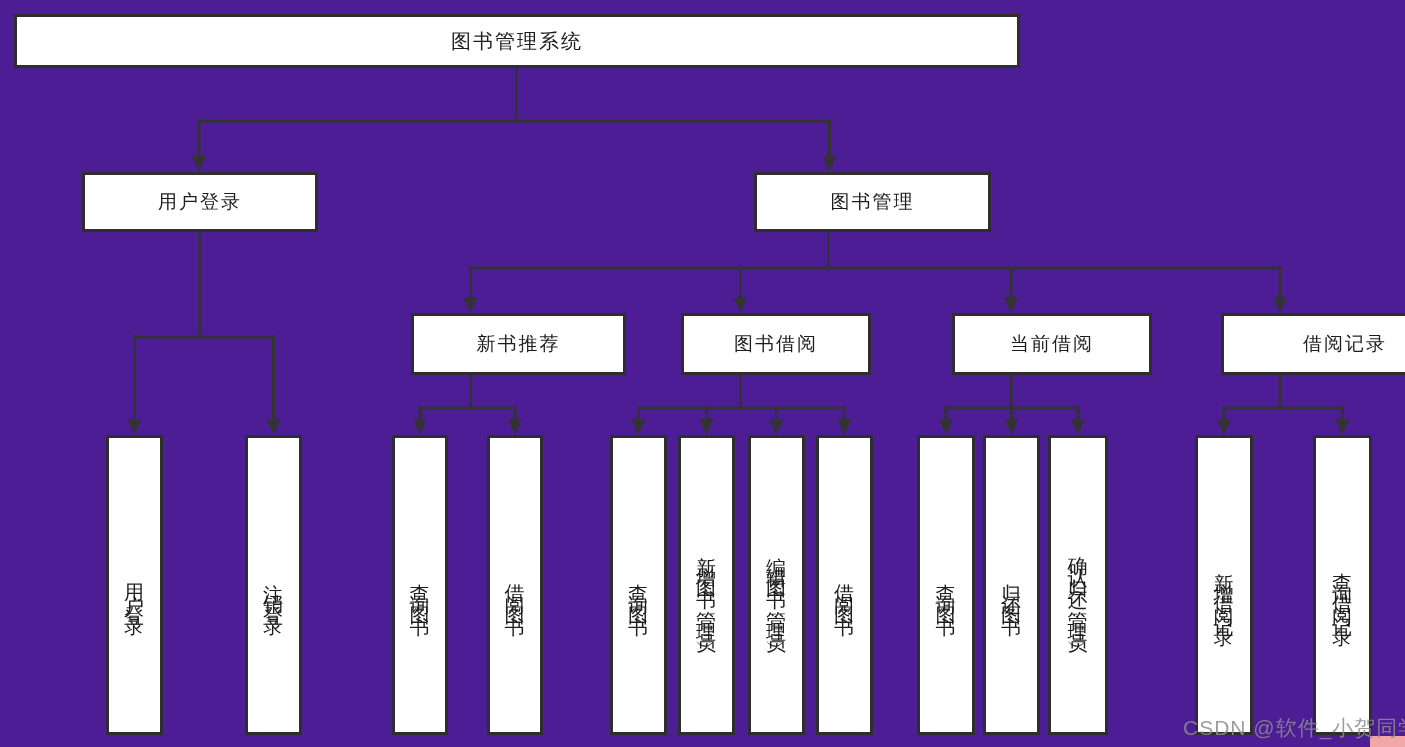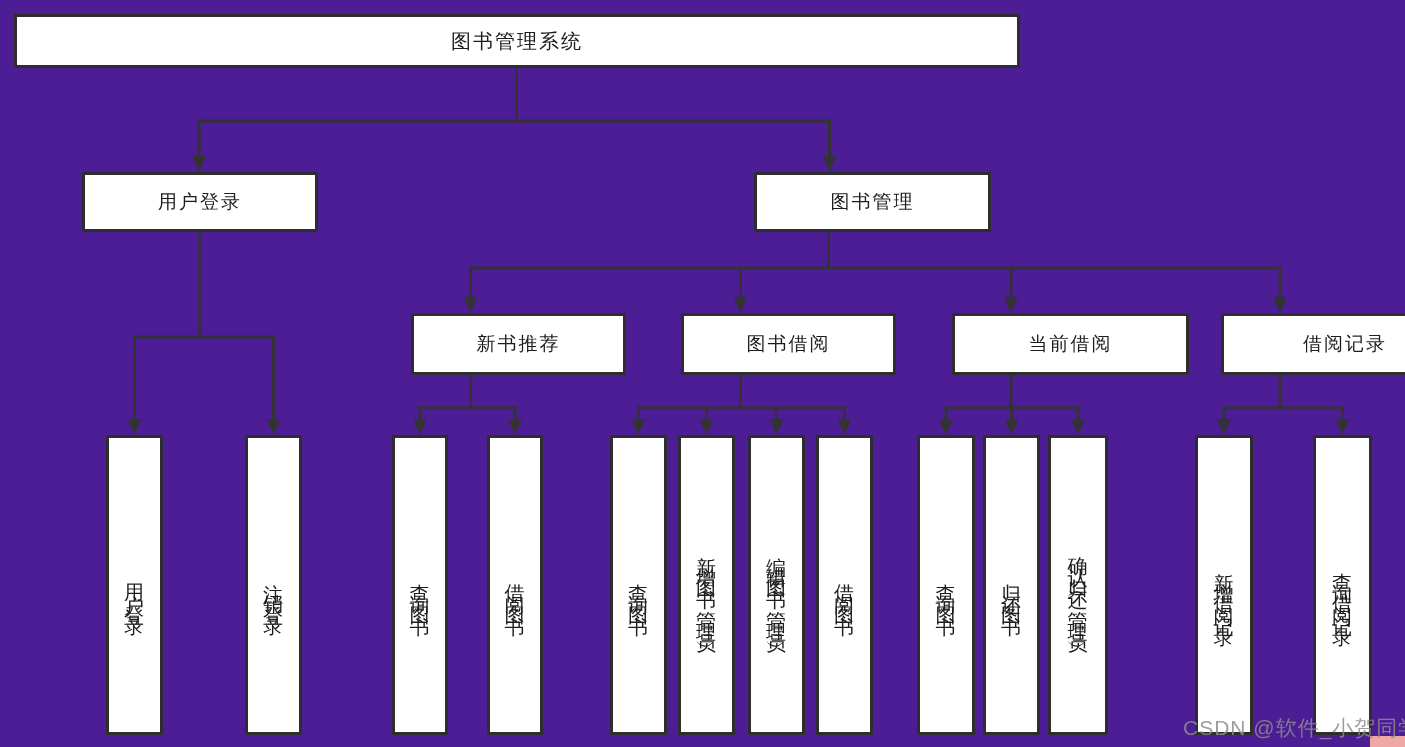--- a/index.html
+++ b/index.html
@@ -154,24 +154,24 @@
   <div class="node hnode l2-node" style="left:82px; width:236px;">
     <span>用户登录</span>
   </div>
   <div class="node hnode l2-node" style="left:710px; width:237px;margin-left:44px;">
     <span>图书管理</span>
   </div>
 
   <div class="node hnode l3-node" style="left:363px; width:215px;">
     <span>新书推荐</span>
   </div>
-  <div class="node hnode l3-node" style="left:633px; width:215px;">
+  <div class="node hnode l3-node" style="left:633px; width:190px;">
     <span>图书借阅</span>
   </div>
-  <div class="node hnode l3-node" style="left:904px; width:237px;justify-content:center;">
+  <div class="node hnode l3-node" style="left:904px; width:200px;justify-content:center;">
     <span>当前借阅</span>
   </div>
   <div class="node hnode l3-node" style="left:1173px; width:248px;">
     <span>借阅记录</span>
   </div>
 
   <div class="node leaf" style="left:106px; width:57px;">
     <span class="vtext">用户登录</span>
   </div>
   <div class="node leaf" style="left:245px; width:57px;">

